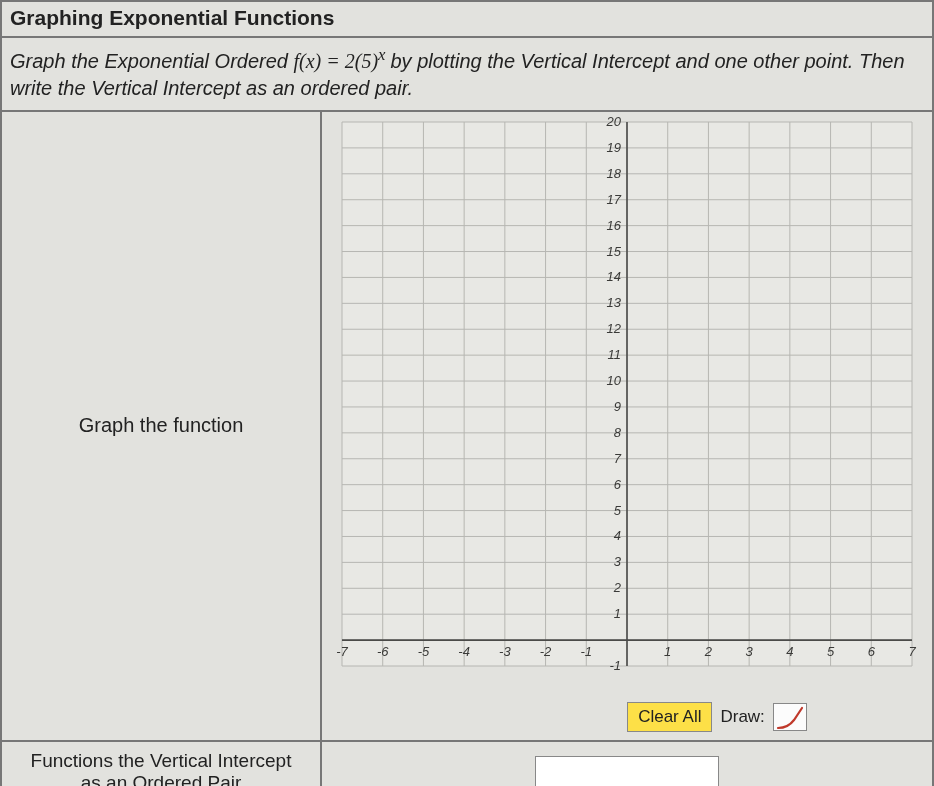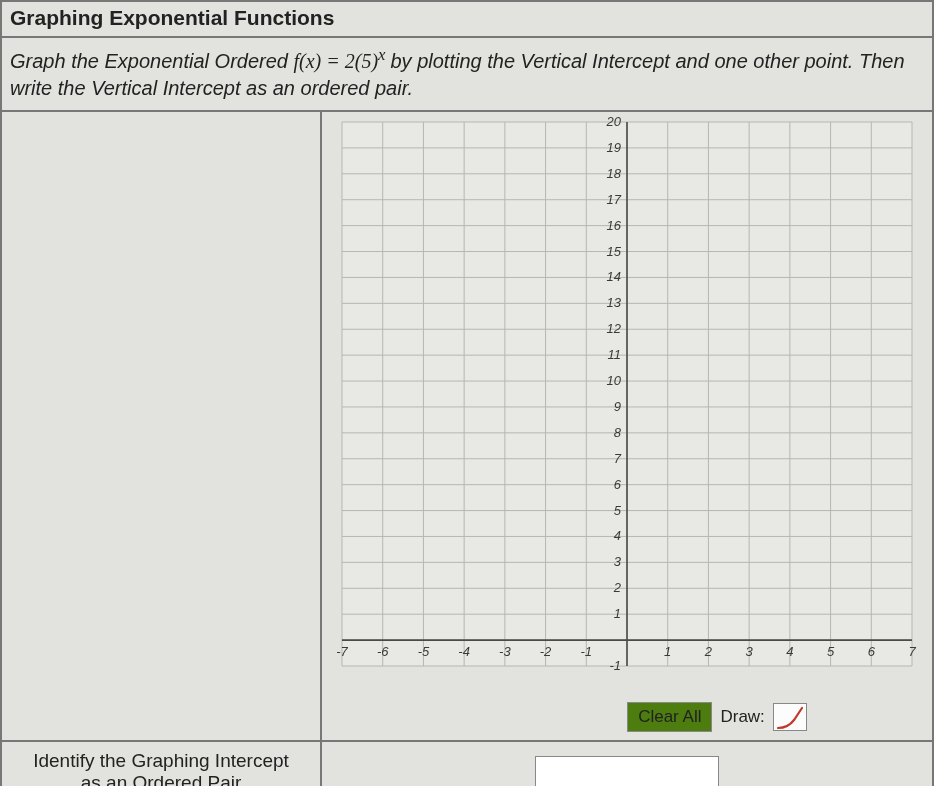--- a/index.html
+++ b/index.html
@@ -62,21 +62,21 @@
     height: 100%;
   }
   .toolbar {
     display: flex;
     align-items: center;
     gap: 8px;
     margin: 6px 0 8px 0;
     padding-left: 180px;
   }
   .toolbar .btn {
-    background: #4d7c0f;
+    background: #fde047;
     border: 1px solid #888;
     padding: 4px 10px;
     font-size: 17px;
     color: #222;
   }
   .toolbar .lbl {
     font-size: 17px;
     color: #222;
   }
   .draw-swatch {
@@ -123,20 +123,21 @@
     <span>Graph the Exponential Ordered </span>
     <span class="math">
       <span>f(x) = 2(5)</span><sup>x</sup>
     </span>
     <span> by plotting the Vertical Intercept and one other point. Then write the Vertical Intercept as an ordered pair.</span>
   </div>
 
   <div class="body-row">
     <div class="left-cell">
       <div class="left-inner">
+        <div>Graph the function</div>
       </div>
     </div>
     <div class="right-cell">
       <div class="chart-wrap">
         <svg class="grid" id="grid-svg" viewBox="0 0 590 580">
             <rect x="10" y="6" width="570" height="544" fill="#e8e8e4"></rect>
             <line x1="10" y1="6" x2="10" y2="550" stroke="#b6b6b2" stroke-width="1"></line>
             <line x1="50.714285714285715" y1="6" x2="50.714285714285715" y2="550" stroke="#b6b6b2" stroke-width="1"></line>
             <line x1="91.42857142857143" y1="6" x2="91.42857142857143" y2="550" stroke="#b6b6b2" stroke-width="1"></line>
             <line x1="132.14285714285714" y1="6" x2="132.14285714285714" y2="550" stroke="#b6b6b2" stroke-width="1"></line>
@@ -219,20 +220,20 @@
           <svg width="34" height="28" viewBox="0 0 34 28">
             <path d="M4 24 Q 14 24 20 16 Q 24 10 28 4" stroke="#c0392b" stroke-width="2.2" fill="none" stroke-linecap="round"></path>
           </svg>
         </button>
       </div>
     </div>
   </div>
 
   <div class="bottom-row">
     <div class="bottom-left">
-      <div>Identify the Graphing Intercept</div>
+      <div>Functions the Vertical Intercept</div>
       <div>as an Ordered Pair</div>
     </div>
     <div class="bottom-right">
       <input class="answer-input" type="text" value="" style="">
     </div>
   </div>
 </div>
 
 </body></html>

